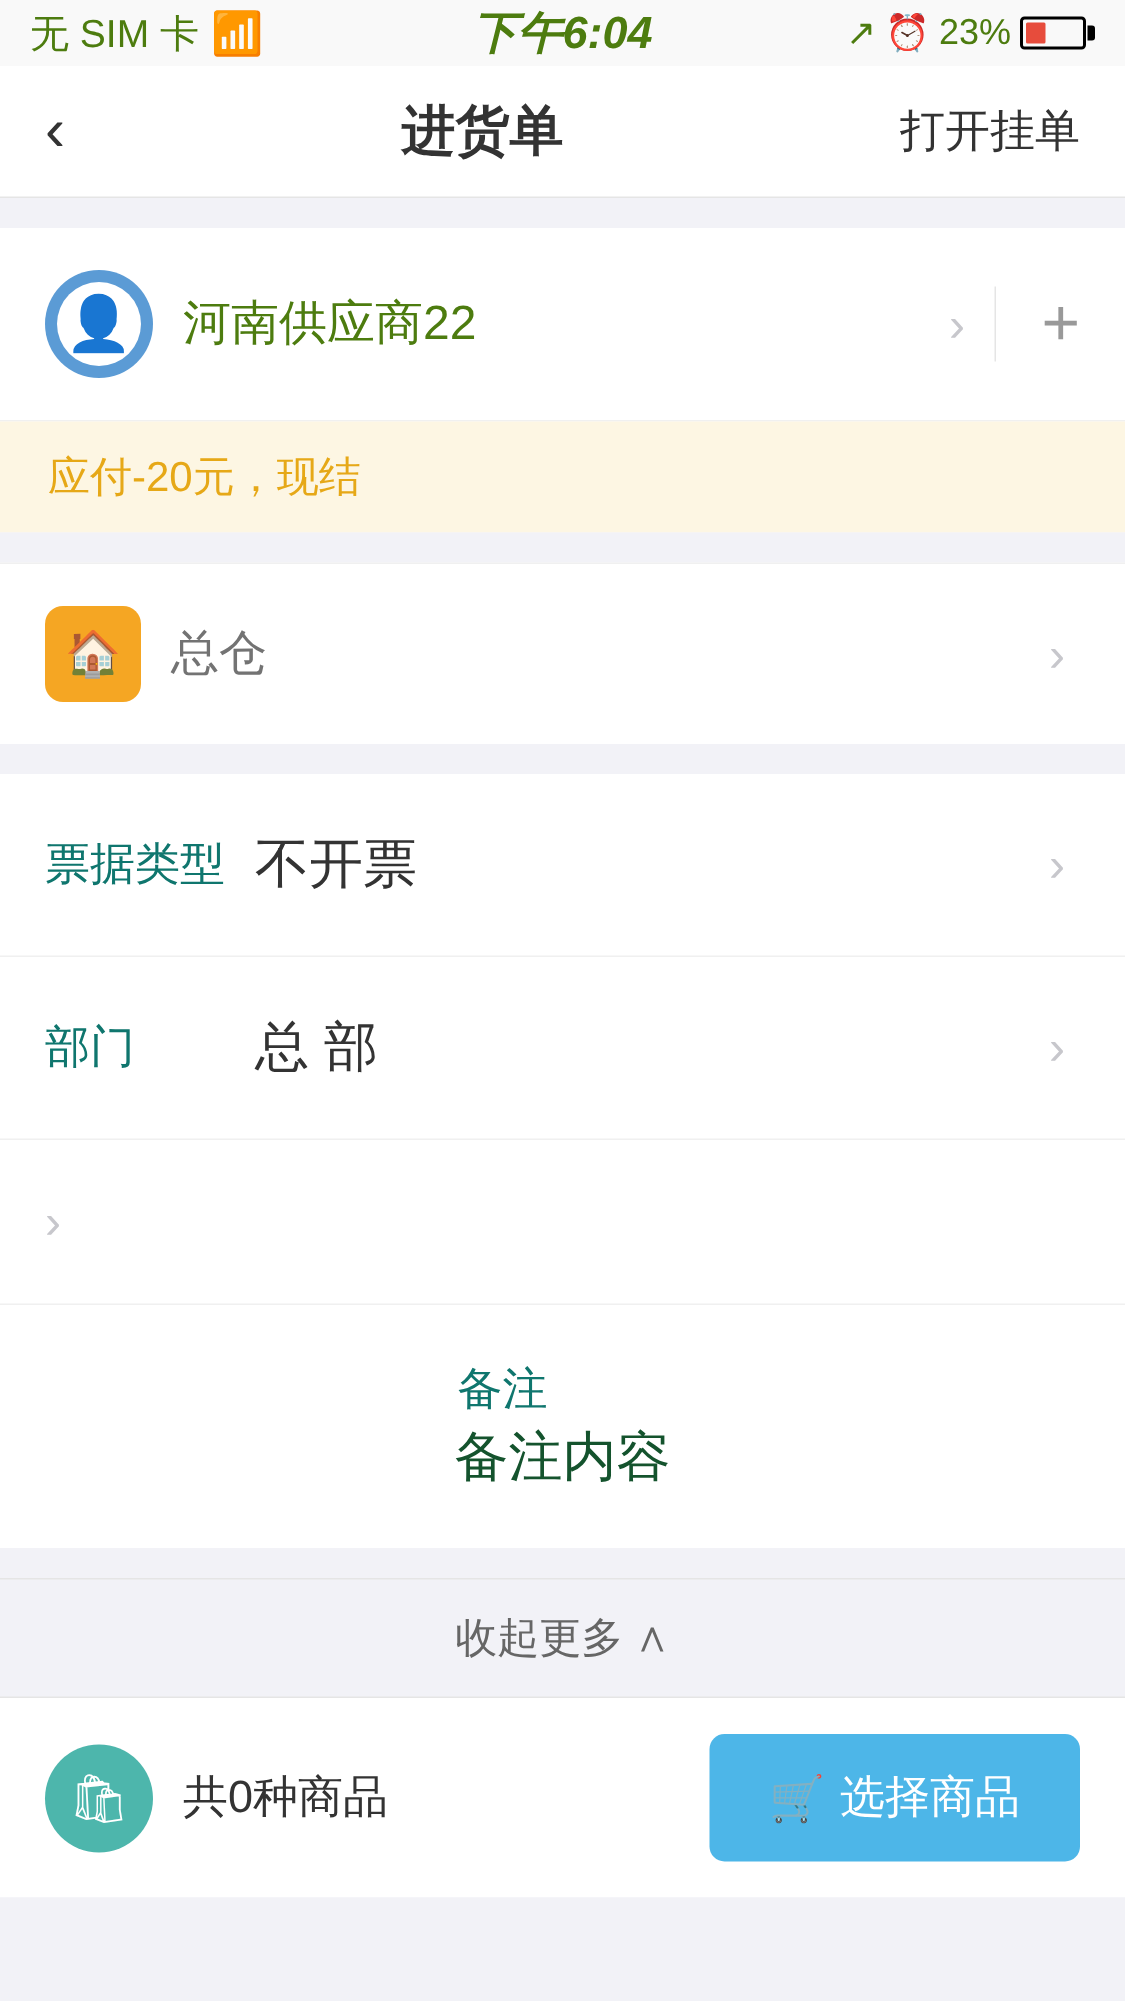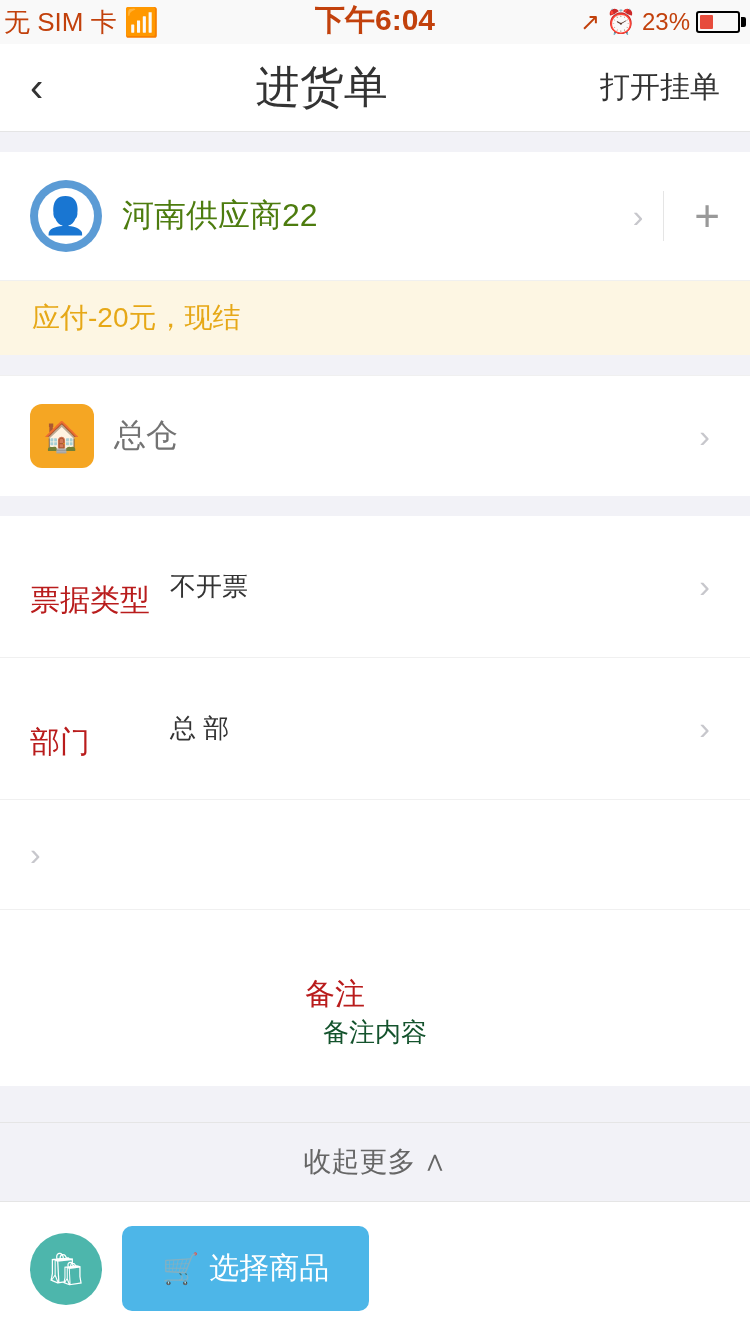--- a/index.html
+++ b/index.html
@@ -11,47 +11,48 @@
       background: #f2f2f7;
       font-size: 28px;
       color: #333;
     }
 
     
     .status-bar {
       height: 44px;
       background: #f9f9f9;
       display: flex;
+      align-items: center;
       justify-content: space-between;
-      padding: 0 4px;
+      padding: 0 20px;
       font-size: 26px;
-      color: #c2410c;
+      color: #4d7c0f;
     }
     .status-left { display: flex; align-items: center; gap: 8px; }
-    .status-center { font-size: 30px; font-weight: 600; position: absolute; left: 50%; transform: translateX(-50%); }
+    .status-center { font-size: 30px; font-weight: 600; position: absolute; left: 50%; transform: translateX(-50%); font-style: italic; }
     .status-right { display: flex; align-items: center; gap: 6px; font-size: 24px; }
 
     
     .nav-bar {
       height: 88px;
       background: #fff;
       display: flex;
       align-items: center;
       justify-content: space-between;
       padding: 0 30px;
       border-bottom: 1px solid #e5e5e5;
     }
     .nav-back {
       font-size: 40px;
       color: #333;
       cursor: pointer;
     }
     .nav-title {
-      font-size: 44px;
-      font-weight: 400;
+      font-size: 36px;
+      font-weight: 700;
       color: #333;
     }
     .nav-action {
       font-size: 30px;
       color: #333;
     }
 
     
     .section-divider {
       height: 20px;
@@ -164,42 +165,41 @@
       padding: 36px 30px;
       border-bottom: 1px solid #f0f0f0;
       min-height: 100px;
     }
     .form-row:last-child {
       border-bottom: none;
       flex-direction: column;
     }
     .form-label {
       font-size: 30px;
-      color: #b91c1c;
+      color: #0f766e;
       width: 140px;
       flex-shrink: 0;
-      margin-top: 28px;
     }
     .form-value {
       flex: 1;
-      font-size: 26px;
+      font-size: 36px;
       color: #333;
     }
     .form-placeholder {
       color: #14532d;
     }
 
     
     .collapse-bar {
       background: #f2f2f7;
       height: 80px;
       display: flex;
       align-items: center;
       justify-content: center;
-      margin-top: 36px;
+      margin-top: 20px;
       font-size: 28px;
       color: #666;
       border-top: 1px solid #e5e5e5;
       border-bottom: 1px solid #e5e5e5;
     }
 
     
     .product-bar {
       display: flex;
       align-items: center;
@@ -359,19 +359,20 @@
 </div>
 
 <div class="collapse-bar">
   <span>收起更多 ∧</span>
 </div>
 
 <div class="product-bar">
   <div class="product-icon-wrap">
     <span style="color:#fff;font-size:32px;">🛍</span>
   </div>
+  <span class="product-count">共0种商品</span>
   <div class="select-btn">
     <span class="select-btn-icon">🛒</span>
     <span>选择商品</span>
   </div>
 </div>
 
 <div class="content-bg"></div>
 
 </body></html>

